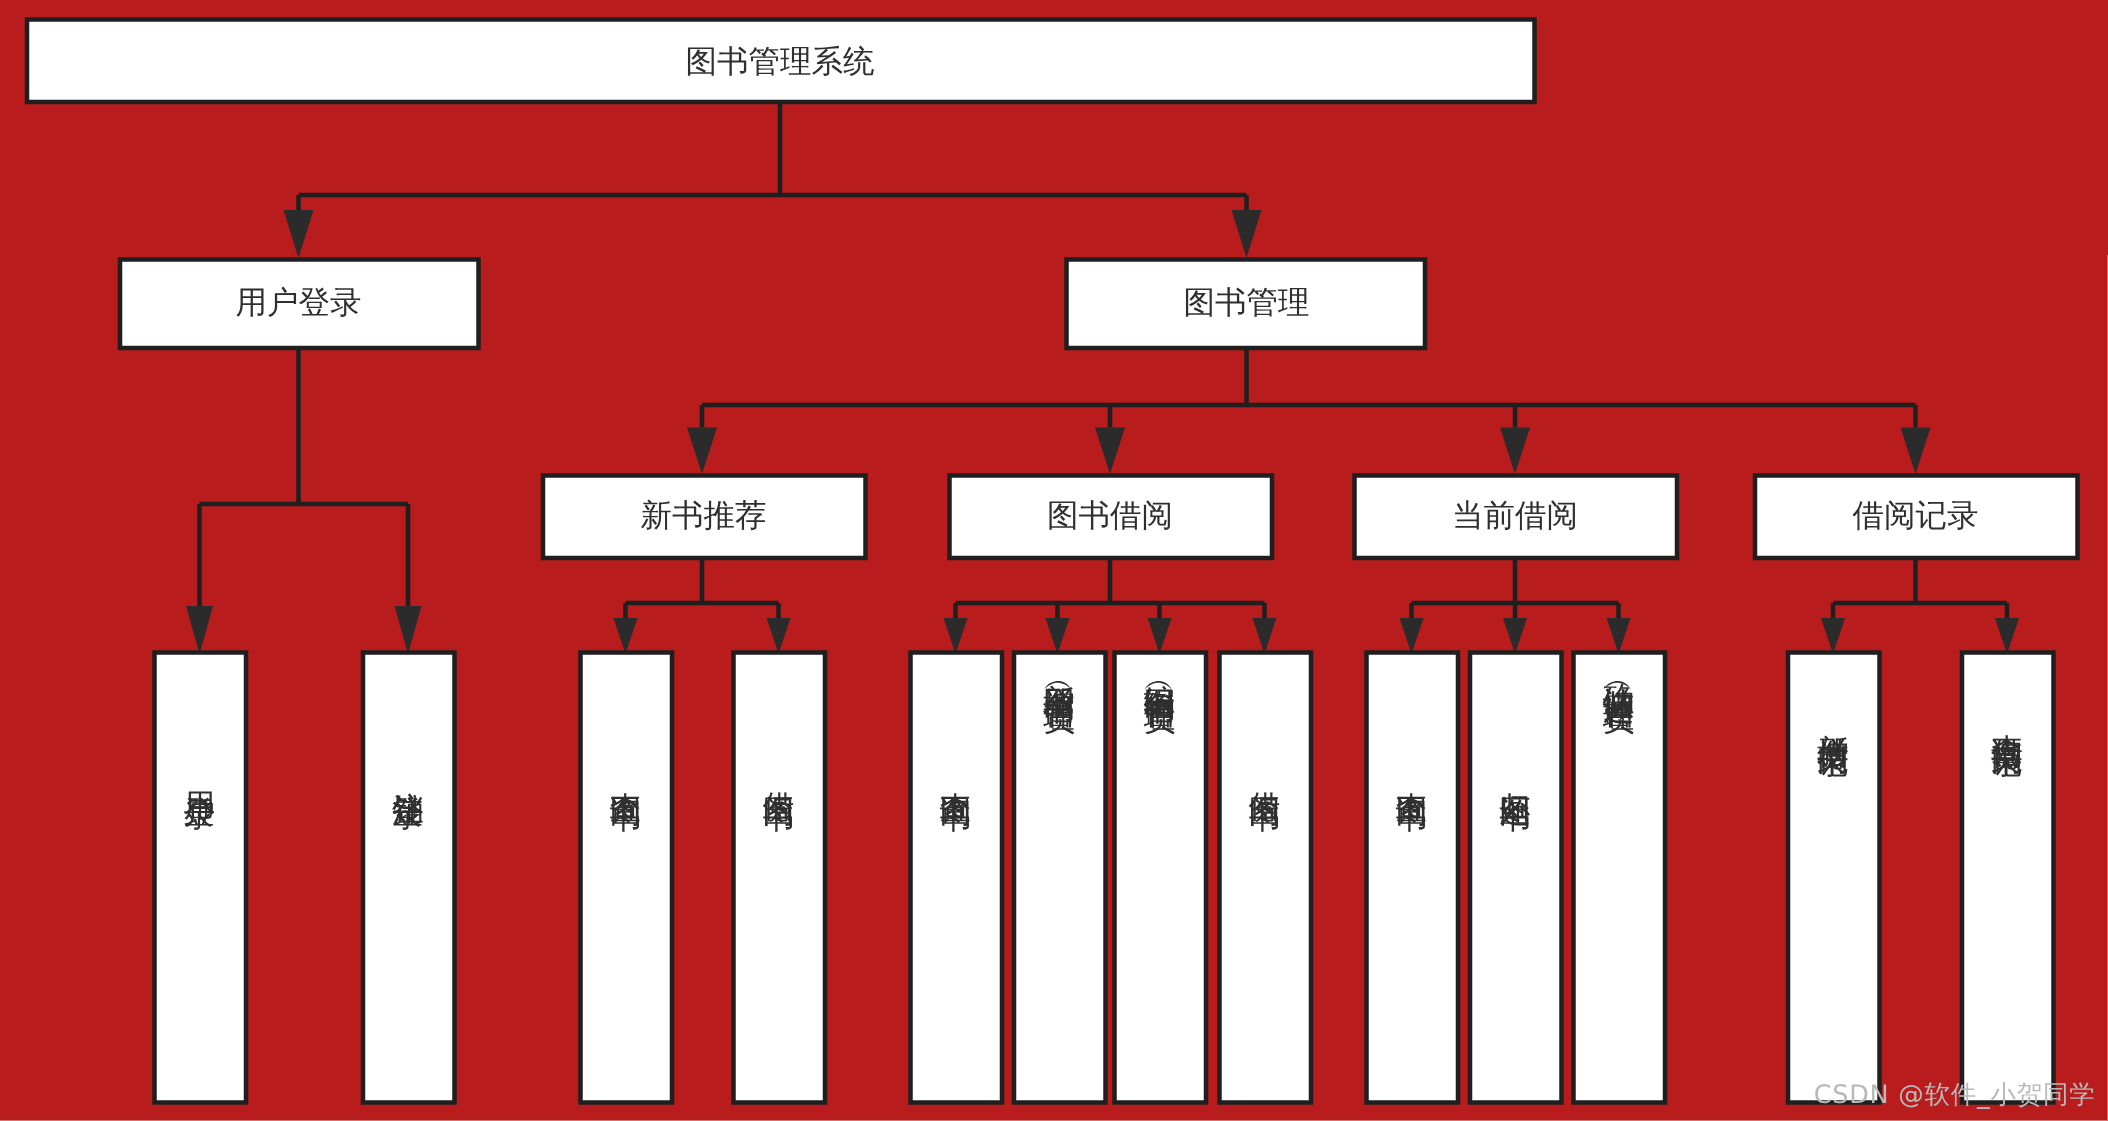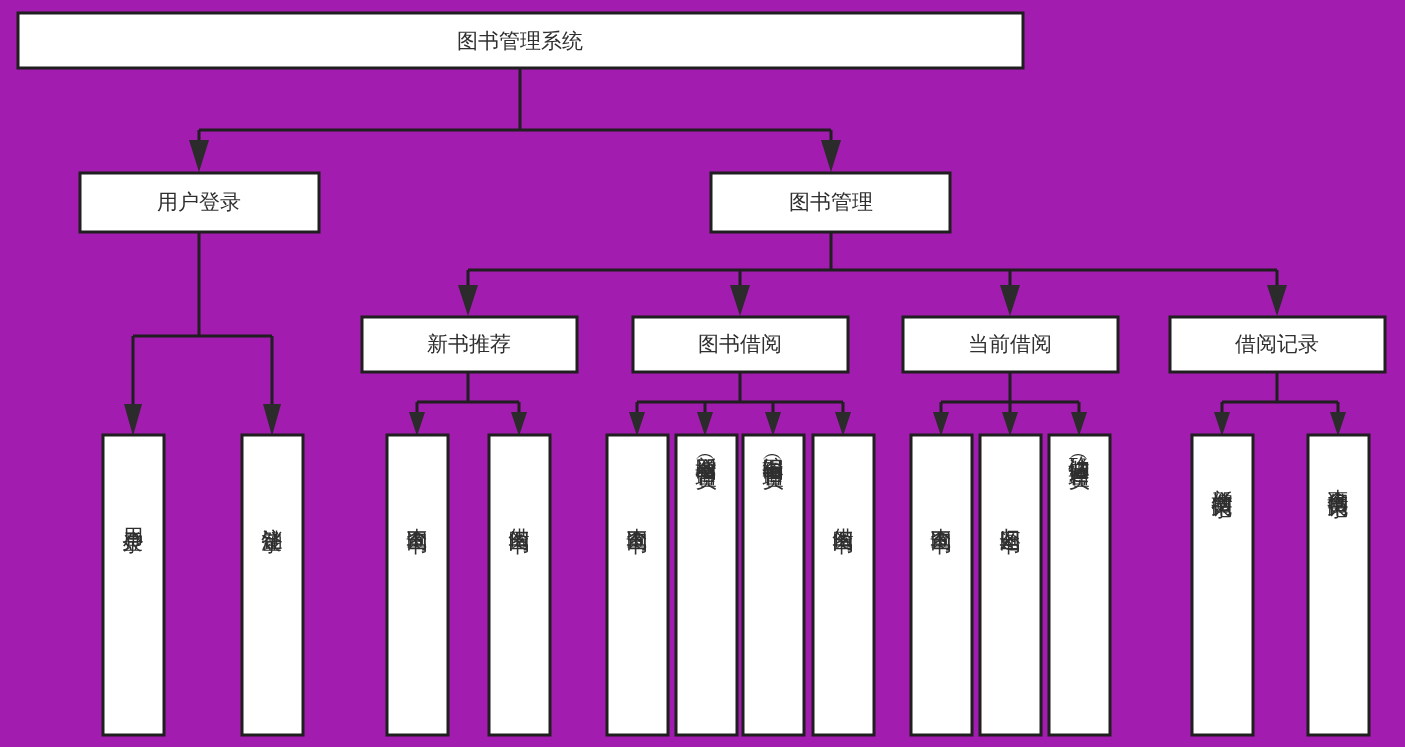--- a/index.html
+++ b/index.html
@@ -10,21 +10,21 @@
   body {
     width: 1405px;
     height: 747px;
     overflow: hidden;
     font-family: "DejaVu Sans", "Liberation Sans", sans-serif;
   }
   #diagram-root {
     position: relative;
     width: 1405px;
     height: 747px;
-    background: #a21caf;
+    background: #b91c1c;
   }
   svg.flow {
     position: absolute;
     left: 0;
     top: 0;
     width: 1405px;
     height: 747px;
     display: block;
   }
   .node-rect {
@@ -236,14 +236,15 @@
       <rect class="node-rect" x="1192" y="435" width="61" height="300"></rect>
       <text class="node-label-v" x="1222" y="478">新增借阅记录</text>
     </g>
     <g>
       <rect class="node-rect" x="1308" y="435" width="61" height="300"></rect>
       <text class="node-label-v" x="1338" y="478">查询借阅记录</text>
     </g>
 
   </svg>
 
+  <div class="watermark">CSDN @软件_小贺同学</div>
 
 </div>
 
 </body></html>

